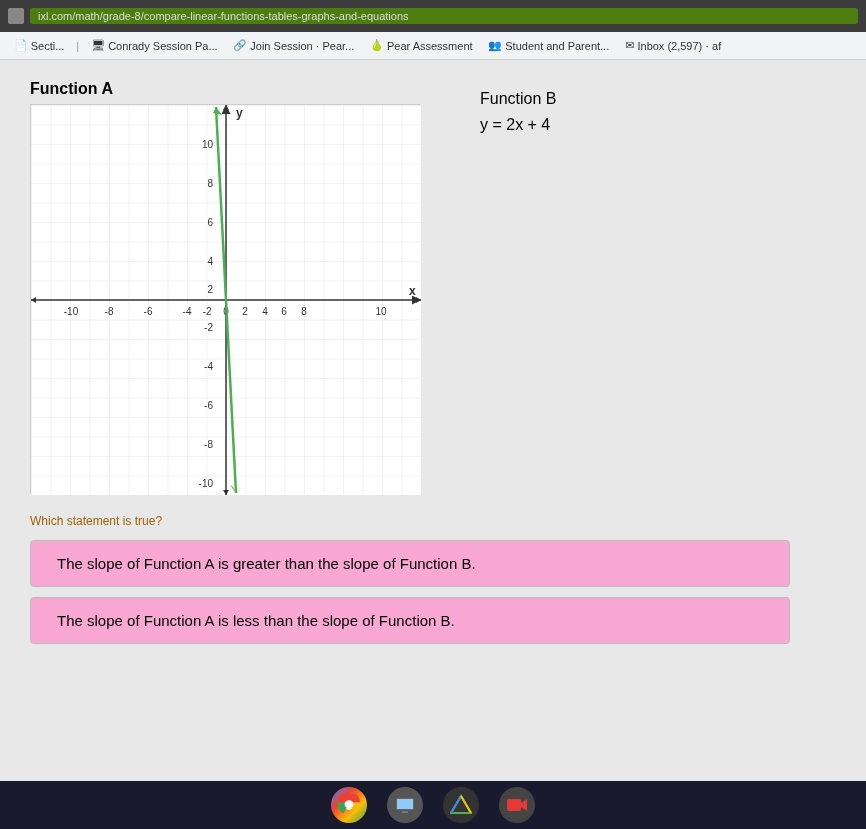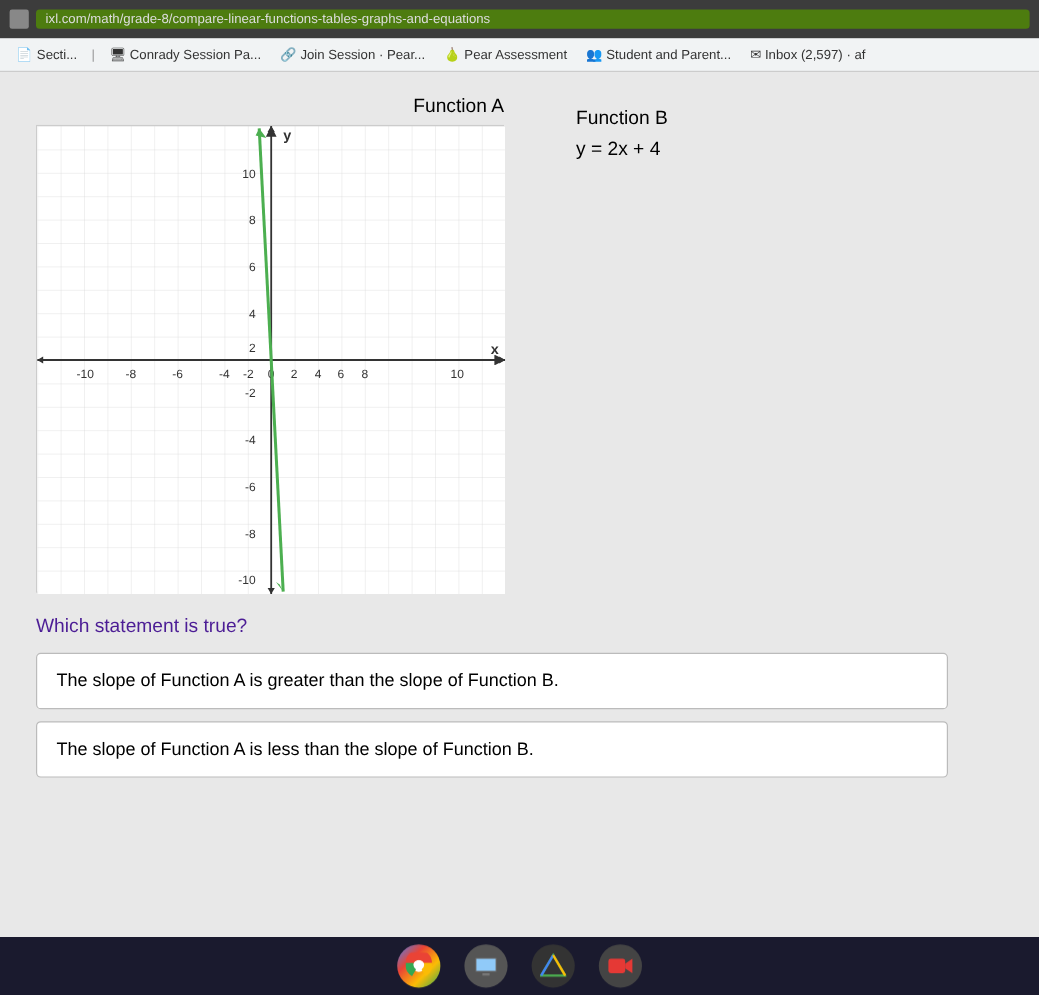--- a/index.html
+++ b/index.html
@@ -80,25 +80,25 @@
     .function-a-section {
       flex: 0 0 auto;
     }
 
     .function-b-section {
       flex: 0 0 auto;
       padding-top: 10px;
     }
 
     .function-title {
-      font-weight: normal;
+      font-weight: bold;
       font-size: 16px;
       color: #000;
       margin-bottom: 6px;
-      text-align: right;
+      text-align: left;
     }
 
     .function-b-title {
       font-weight: normal;
       font-size: 16px;
       color: #000;
       margin-bottom: 8px;
     }
 
     .function-equation {
@@ -114,30 +114,30 @@
       background: #fff;
       border: 1px solid #ccc;
     }
 
     
     .question-section {
       margin-top: 16px;
     }
 
     .question-text {
-      font-size: 16px;
-      color: #4c1d95;
+      font-size: 12px;
+      color: #a16207;
       margin-bottom: 12px;
     }
 
     .answer-choice {
-      background: #ffffff;
+      background: #f9a8d4;
       border: 1px solid #bbb;
       border-radius: 4px;
-      padding: 14px 16px;
+      padding: 14px 26px;
       margin-bottom: 10px;
       font-size: 15px;
       color: #000;
       cursor: pointer;
       max-width: 760px;
     }
 
     
     .taskbar {
       position: fixed;

